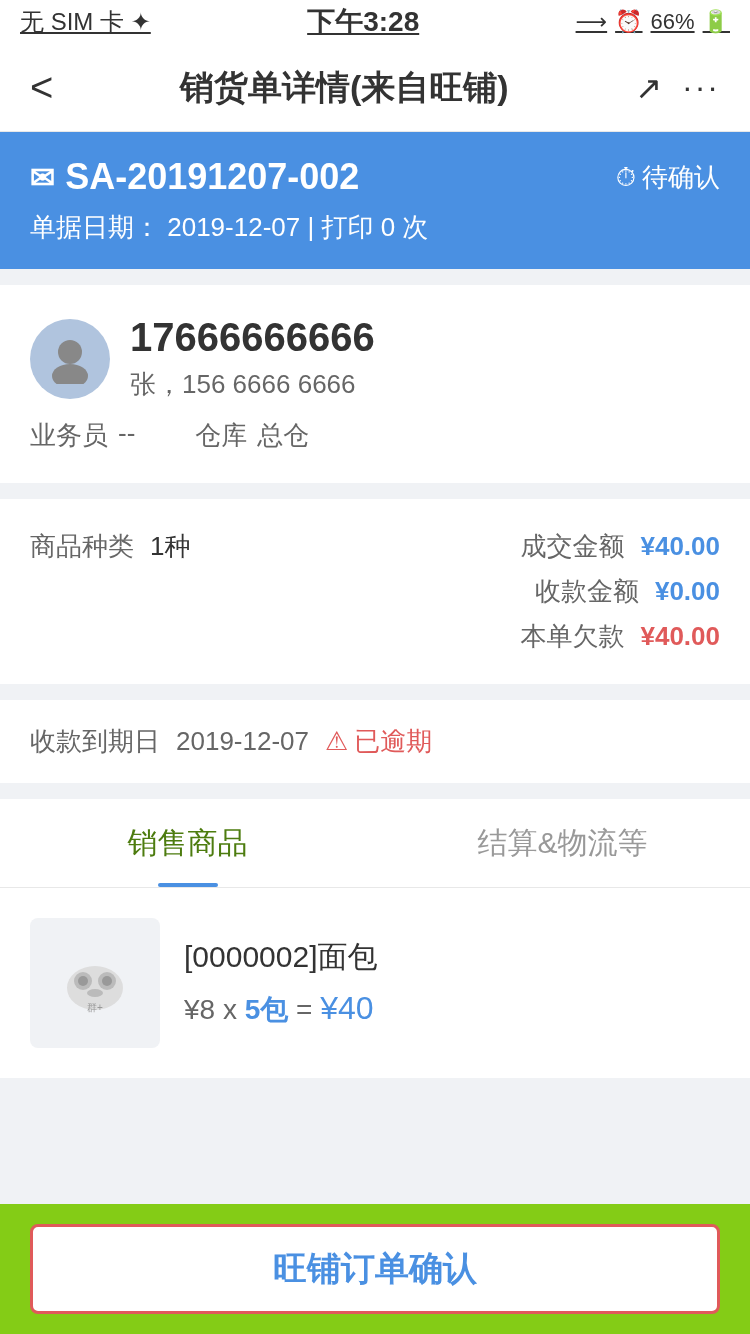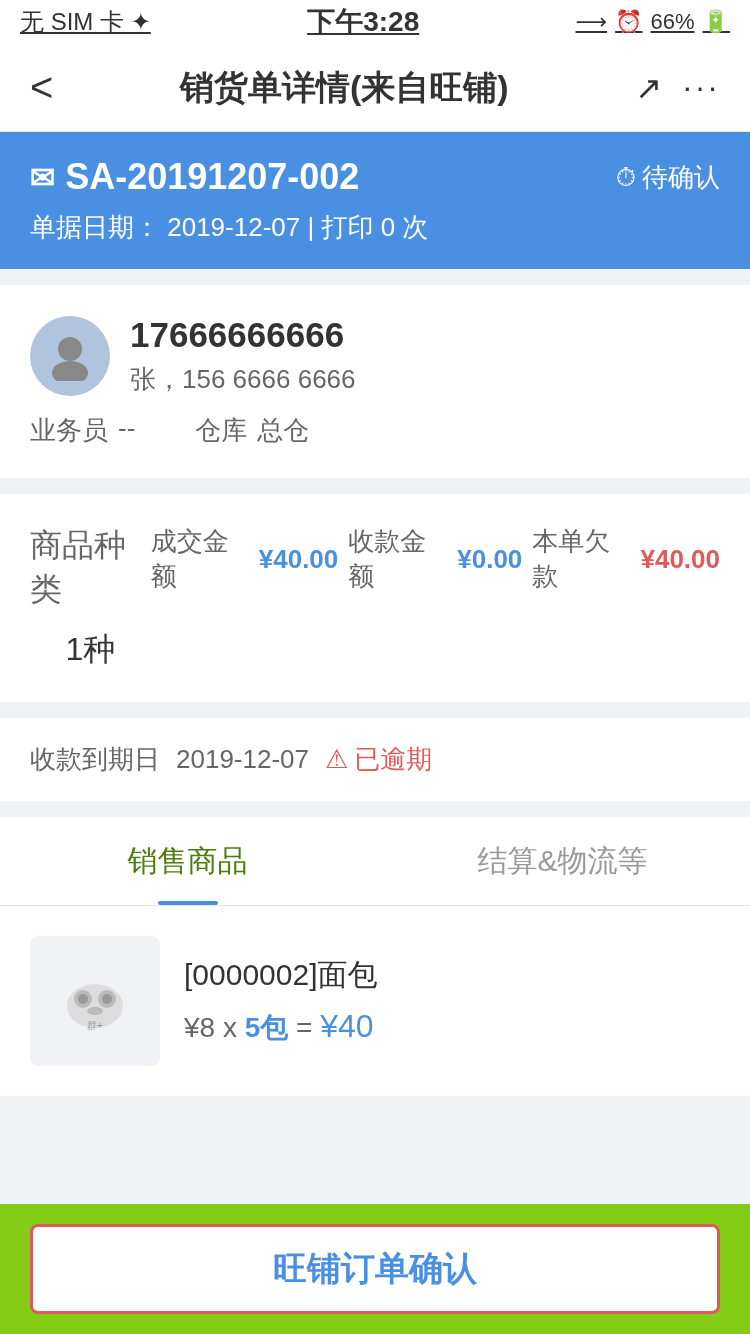--- a/index.html
+++ b/index.html
@@ -101,21 +101,21 @@
       width: 80px;
       height: 80px;
       border-radius: 50%;
       background: #b0c4de;
       display: flex;
       align-items: center;
       justify-content: center;
       flex-shrink: 0;
     }
     .customer-name {
-      font-size: 35px;
+      font-size: 40px;
       font-weight: 600;
       color: #333;
     }
     .customer-sub {
       font-size: 26px;
       color: #666;
       margin-top: 7px;
     }
     .customer-meta {
       display: flex;
@@ -133,27 +133,26 @@
       padding: 30px;
       margin-top: 16px;
       display: flex;
       align-items: flex-start;
       justify-content: space-between;
     }
     .summary-left {
       display: flex;
       align-items: center;
       gap: 16px;
-      font-size: 32px;
+      font-size: 26px;
       color: #666;
+    }
+    .summary-right {
+      display: flex;
       flex-direction: column;
-    }
-    .summary-right {
-      display: flex;
-      flex-direction: row;
       align-items: flex-end;
       gap: 10px;
     }
     .summary-row {
       display: flex;
       align-items: center;
       gap: 16px;
       font-size: 26px;
     }
     .summary-label { color: #666; }

